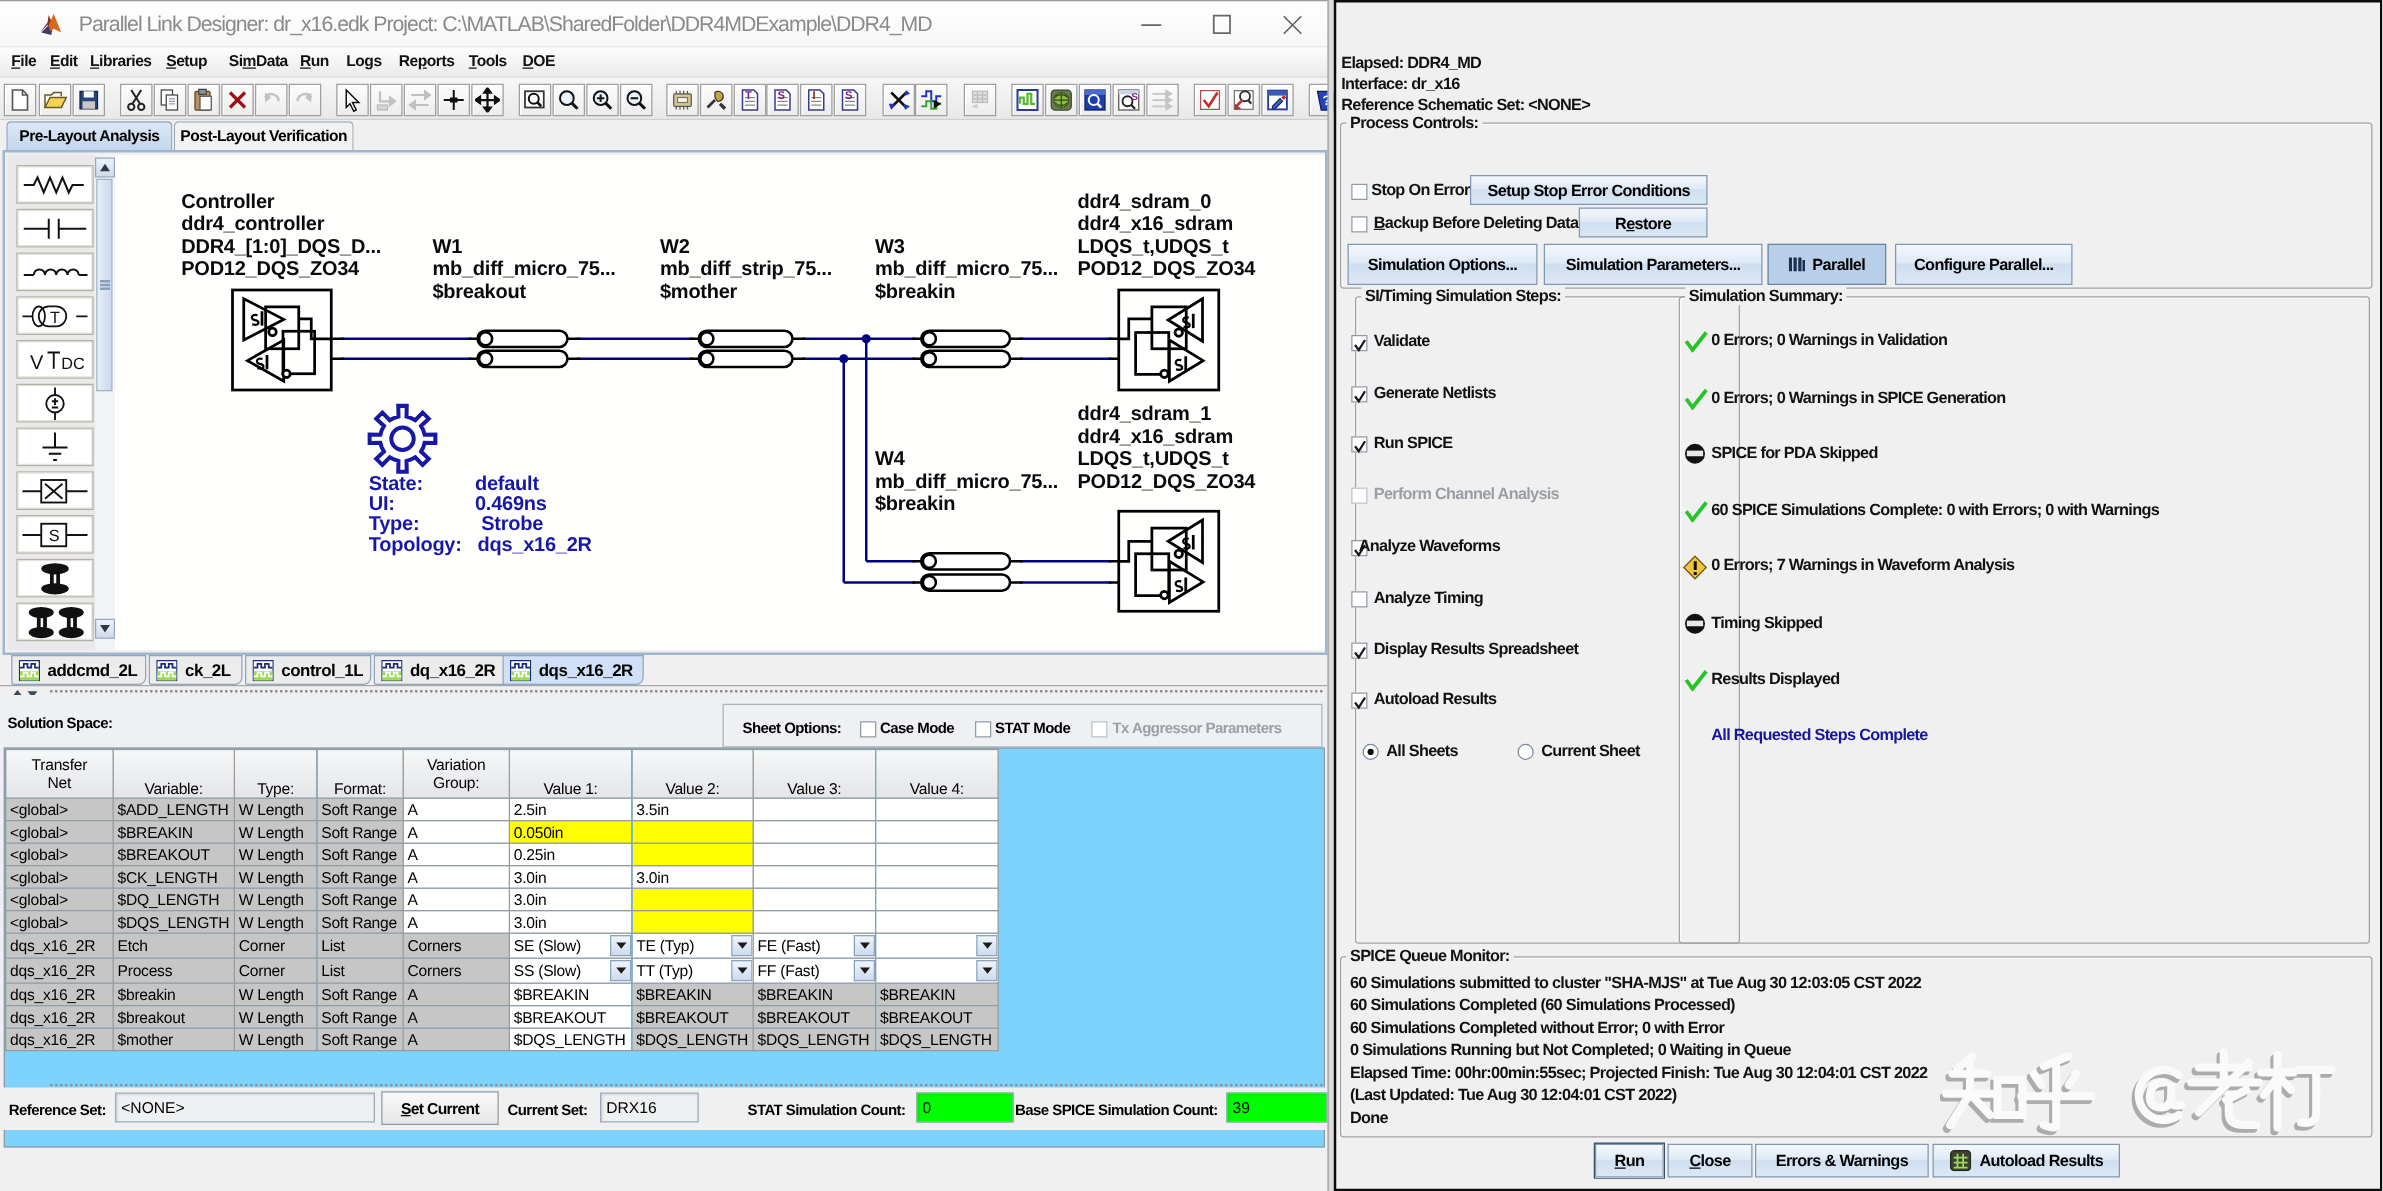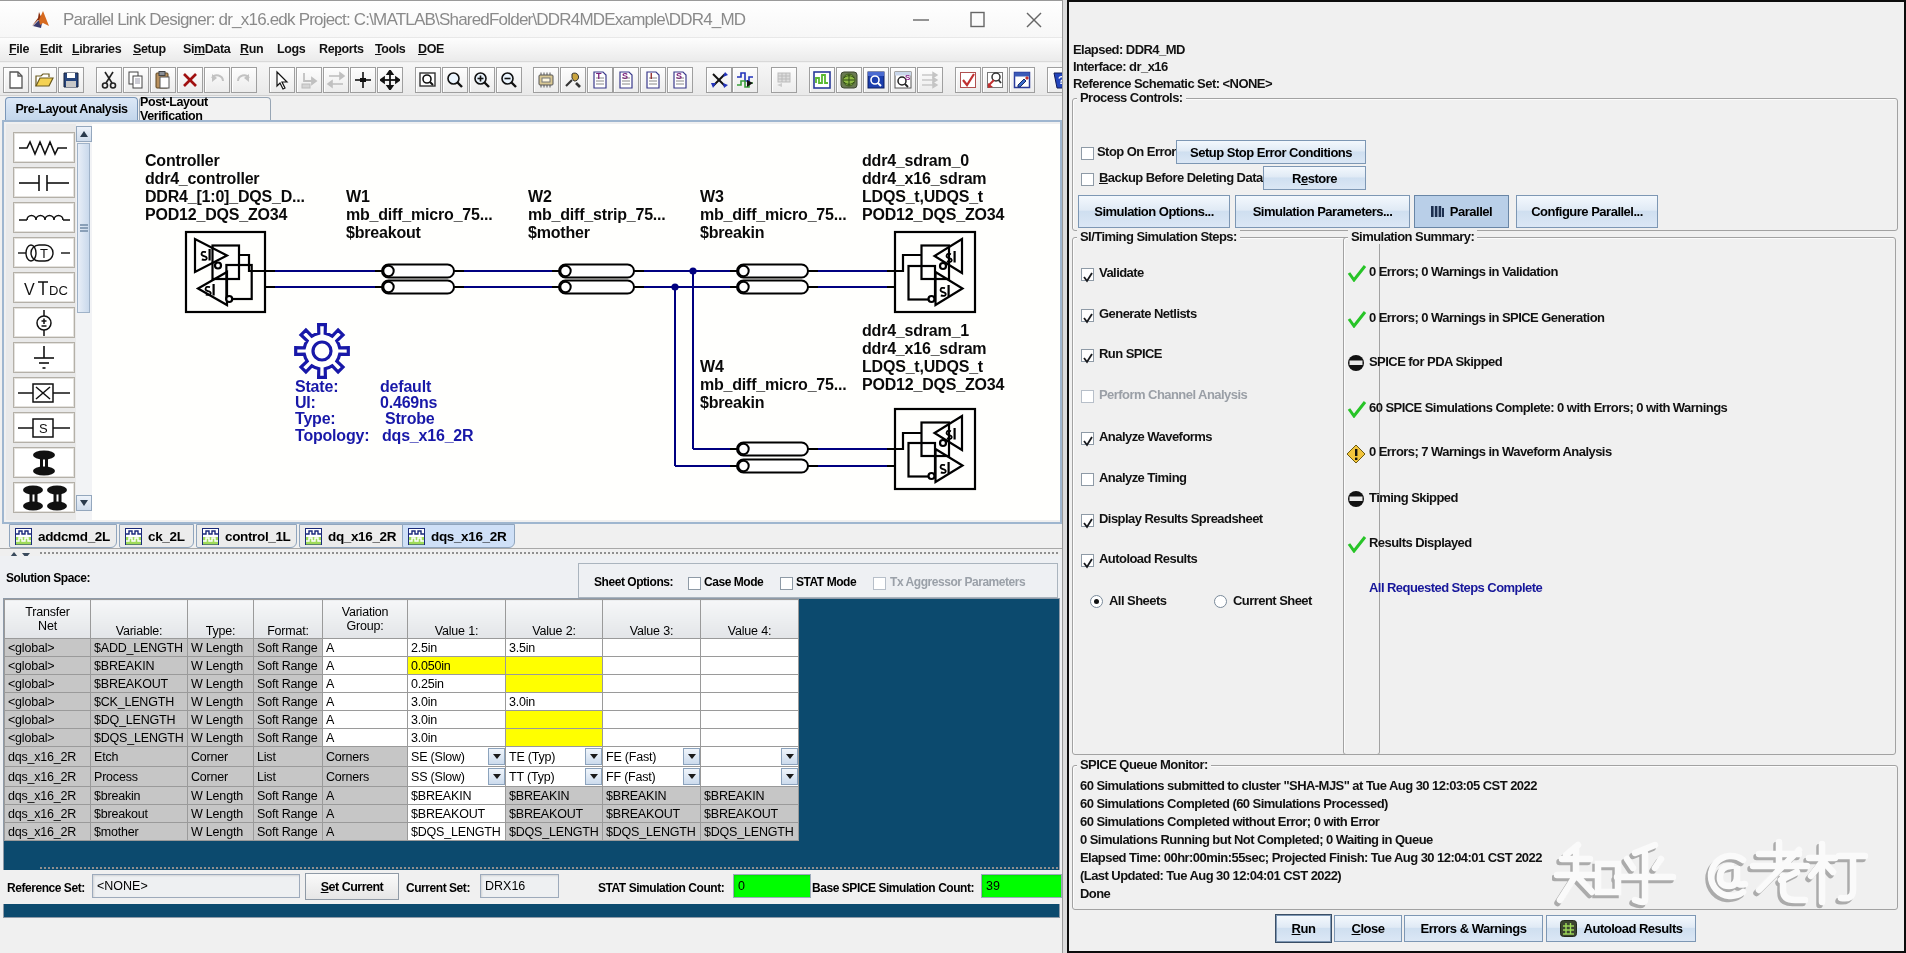--- a/index.html
+++ b/index.html
@@ -24,21 +24,21 @@
 .pb{position:absolute;left:7px;width:62px;height:31px;background:#fff;border:1px solid #b4b0a8;box-shadow:0 0 0 1px #e4e2de inset;display:flex;align-items:center;justify-content:center}
 #pscroll{position:absolute;left:72px;top:2px;width:16px;height:396px;background:#f2f3f5}
 .sbtn{position:absolute;left:0;width:16px;height:16px;background:linear-gradient(#eef3fa,#cfdcec);border:1px solid #94a7bd;display:flex;align-items:center;justify-content:center}
 #canvas{position:absolute;left:88px;top:2px;width:968px;height:396px;background:#fffffd}
 
 .shtab{position:absolute;top:524px;height:24px;background:#ececec;border:1px solid #90a5bd;border-radius:0 0 6px 2px;display:flex;align-items:center;font-size:13.5px;letter-spacing:-0.35px;font-weight:bold;padding-left:5px}
 .shic{margin-right:6px;flex:0 0 auto}
 #split1{position:absolute;left:0;top:550px;width:1062px;height:9px;background:#efefef}
 
 #solpanel{position:absolute;left:0;top:556px;width:1062px;height:312px;background:#eef0f3}
-#tblwrap{position:absolute;left:3px;top:42px;width:1057px;height:320px;background:#0c4a6e;border:1px solid #8e9aa8}
+#tblwrap{position:absolute;left:3px;top:42px;width:1057px;height:320px;background:#7dd3fc;border:1px solid #8e9aa8}
 table{border-collapse:collapse;table-layout:fixed;font-size:12.5px;letter-spacing:-0.2px}
 td{border:1px solid #9a9a9a;padding:0 0 0 3px;overflow:hidden;white-space:nowrap}
 td.g{background:#c6c6c6}
 td.w{background:#fff}
 td.y{background:#ffff00}
 td.h{background:linear-gradient(#f6f7f8,#e3e5e8);text-align:center;padding:0}
 .combo{display:flex;align-items:center;height:19px}
 .combo .cv{flex:1 1 auto;overflow:hidden}
 .cbtn{flex:0 0 17px;height:17px;background:linear-gradient(#f0f5fb,#ccdbed);border:1px solid #8ca3bd;display:flex;align-items:center;justify-content:center}
 .arr{width:0;height:0;border-left:4px solid transparent;border-right:4px solid transparent;border-top:5px solid #1a1a1a}
@@ -395,21 +395,21 @@
         </div>
 <div class="tb" style="left:1047px">
           <svg width="20" height="20">
             <path d="M4 3h10l3 2v13H7z" fill="#2244bb" stroke="#111a55"></path>
             <text x="8" y="14" font-size="11" font-weight="bold" fill="#fff" font-family="Liberation Sans">?</text>
           </svg>
         </div>
 </div>
 <div id="tabrow">
  <div class="toptab" style="left:5px;width:133px;background:linear-gradient(#dce8f7,#c3d6ec);border-color:#7a96b8;z-index:2">Pre-Layout Analysis</div>
- <div class="toptab" style="left:139px;width:132px;background:#f2f2f2;border-color:#97a5b4">Post-Layout Verification</div>
+ <div class="toptab" style="left:139px;width:144px;background:#f2f2f2;border-color:#97a5b4">Post-Layout Verification</div>
 </div>
 <div id="content">
  <div id="palette">
   <div class="pb" style="top:8px">
             <svg width="56" height="24">
               <path d="M3 12h8l3-6 5 12 5-12 5 12 5-12 5 12 3-6h9" fill="none" stroke="#111" stroke-width="1.6"></path>
             </svg>
           </div>
   <div class="pb" style="top:43px">
             <svg width="56" height="24">
@@ -969,41 +969,41 @@
 <div class="btn" style="left:166px;top:193px;width:175px;height:33px">Simulation Parameters...</div>
 <div class="btn" style="left:345px;top:193px;width:95px;height:33px;background:#b9cfe8;border-color:#6986a6"><svg width="13" height="15" style="margin-right:6px">
           <g fill="#1c2f4f">
             <rect x="0" y="2" width="2.6" height="11"></rect>
             <rect x="3.8" y="2" width="2.6" height="11"></rect>
             <rect x="7.6" y="2" width="2.6" height="11"></rect>
             <rect x="11" y="4" width="2" height="9"></rect>
           </g>
         </svg>Parallel</div>
 <div class="btn" style="left:447px;top:193px;width:142px;height:33px">Configure Parallel...</div>
-<div class="grp" style="left:3px;top:235px;width:308px;height:518px">
+<div class="grp" style="left:15px;top:235px;width:308px;height:518px">
         <span class="gti">SI/Timing Simulation Steps:</span>
       </div>
 <div class="cb" style="left:12px;top:266px"><svg width="11" height="11">
           <path d="M2 5l3 4 5-8" fill="none" stroke="#16181c" stroke-width="1.8"></path>
         </svg></div>
 <div class="sumtxt" style="left:30px;top:263px">Validate</div>
 <div class="cb" style="left:12px;top:307px"><svg width="11" height="11">
           <path d="M2 5l3 4 5-8" fill="none" stroke="#16181c" stroke-width="1.8"></path>
         </svg></div>
 <div class="sumtxt" style="left:30px;top:304px">Generate Netlists</div>
 <div class="cb" style="left:12px;top:347px"><svg width="11" height="11">
           <path d="M2 5l3 4 5-8" fill="none" stroke="#16181c" stroke-width="1.8"></path>
         </svg></div>
 <div class="sumtxt" style="left:30px;top:344px">Run SPICE</div>
 <div class="cb" style="left:12px;top:388px;border-color:#b7bfc9"></div>
 <div class="sumtxt" style="left:30px;top:385px;color:#9a9fa6">Perform Channel Analysis</div>
 <div class="cb" style="left:12px;top:430px"><svg width="11" height="11">
           <path d="M2 5l3 4 5-8" fill="none" stroke="#16181c" stroke-width="1.8"></path>
         </svg></div>
-<div class="sumtxt" style="left:30px;top:427px">Analyze Waveforms</div>
+<div class="sumtxt" style="left:18px;top:427px">Analyze Waveforms</div>
 <div class="cb" style="left:12px;top:471px"></div>
 <div class="sumtxt" style="left:30px;top:468px">Analyze Timing</div>
 <div class="cb" style="left:12px;top:512px"><svg width="11" height="11">
           <path d="M2 5l3 4 5-8" fill="none" stroke="#16181c" stroke-width="1.8"></path>
         </svg></div>
 <div class="sumtxt" style="left:30px;top:509px">Display Results Spreadsheet</div>
 <div class="cb" style="left:12px;top:552px"><svg width="11" height="11">
           <path d="M2 5l3 4 5-8" fill="none" stroke="#16181c" stroke-width="1.8"></path>
         </svg></div>
 <div class="sumtxt" style="left:30px;top:549px">Autoload Results</div>

